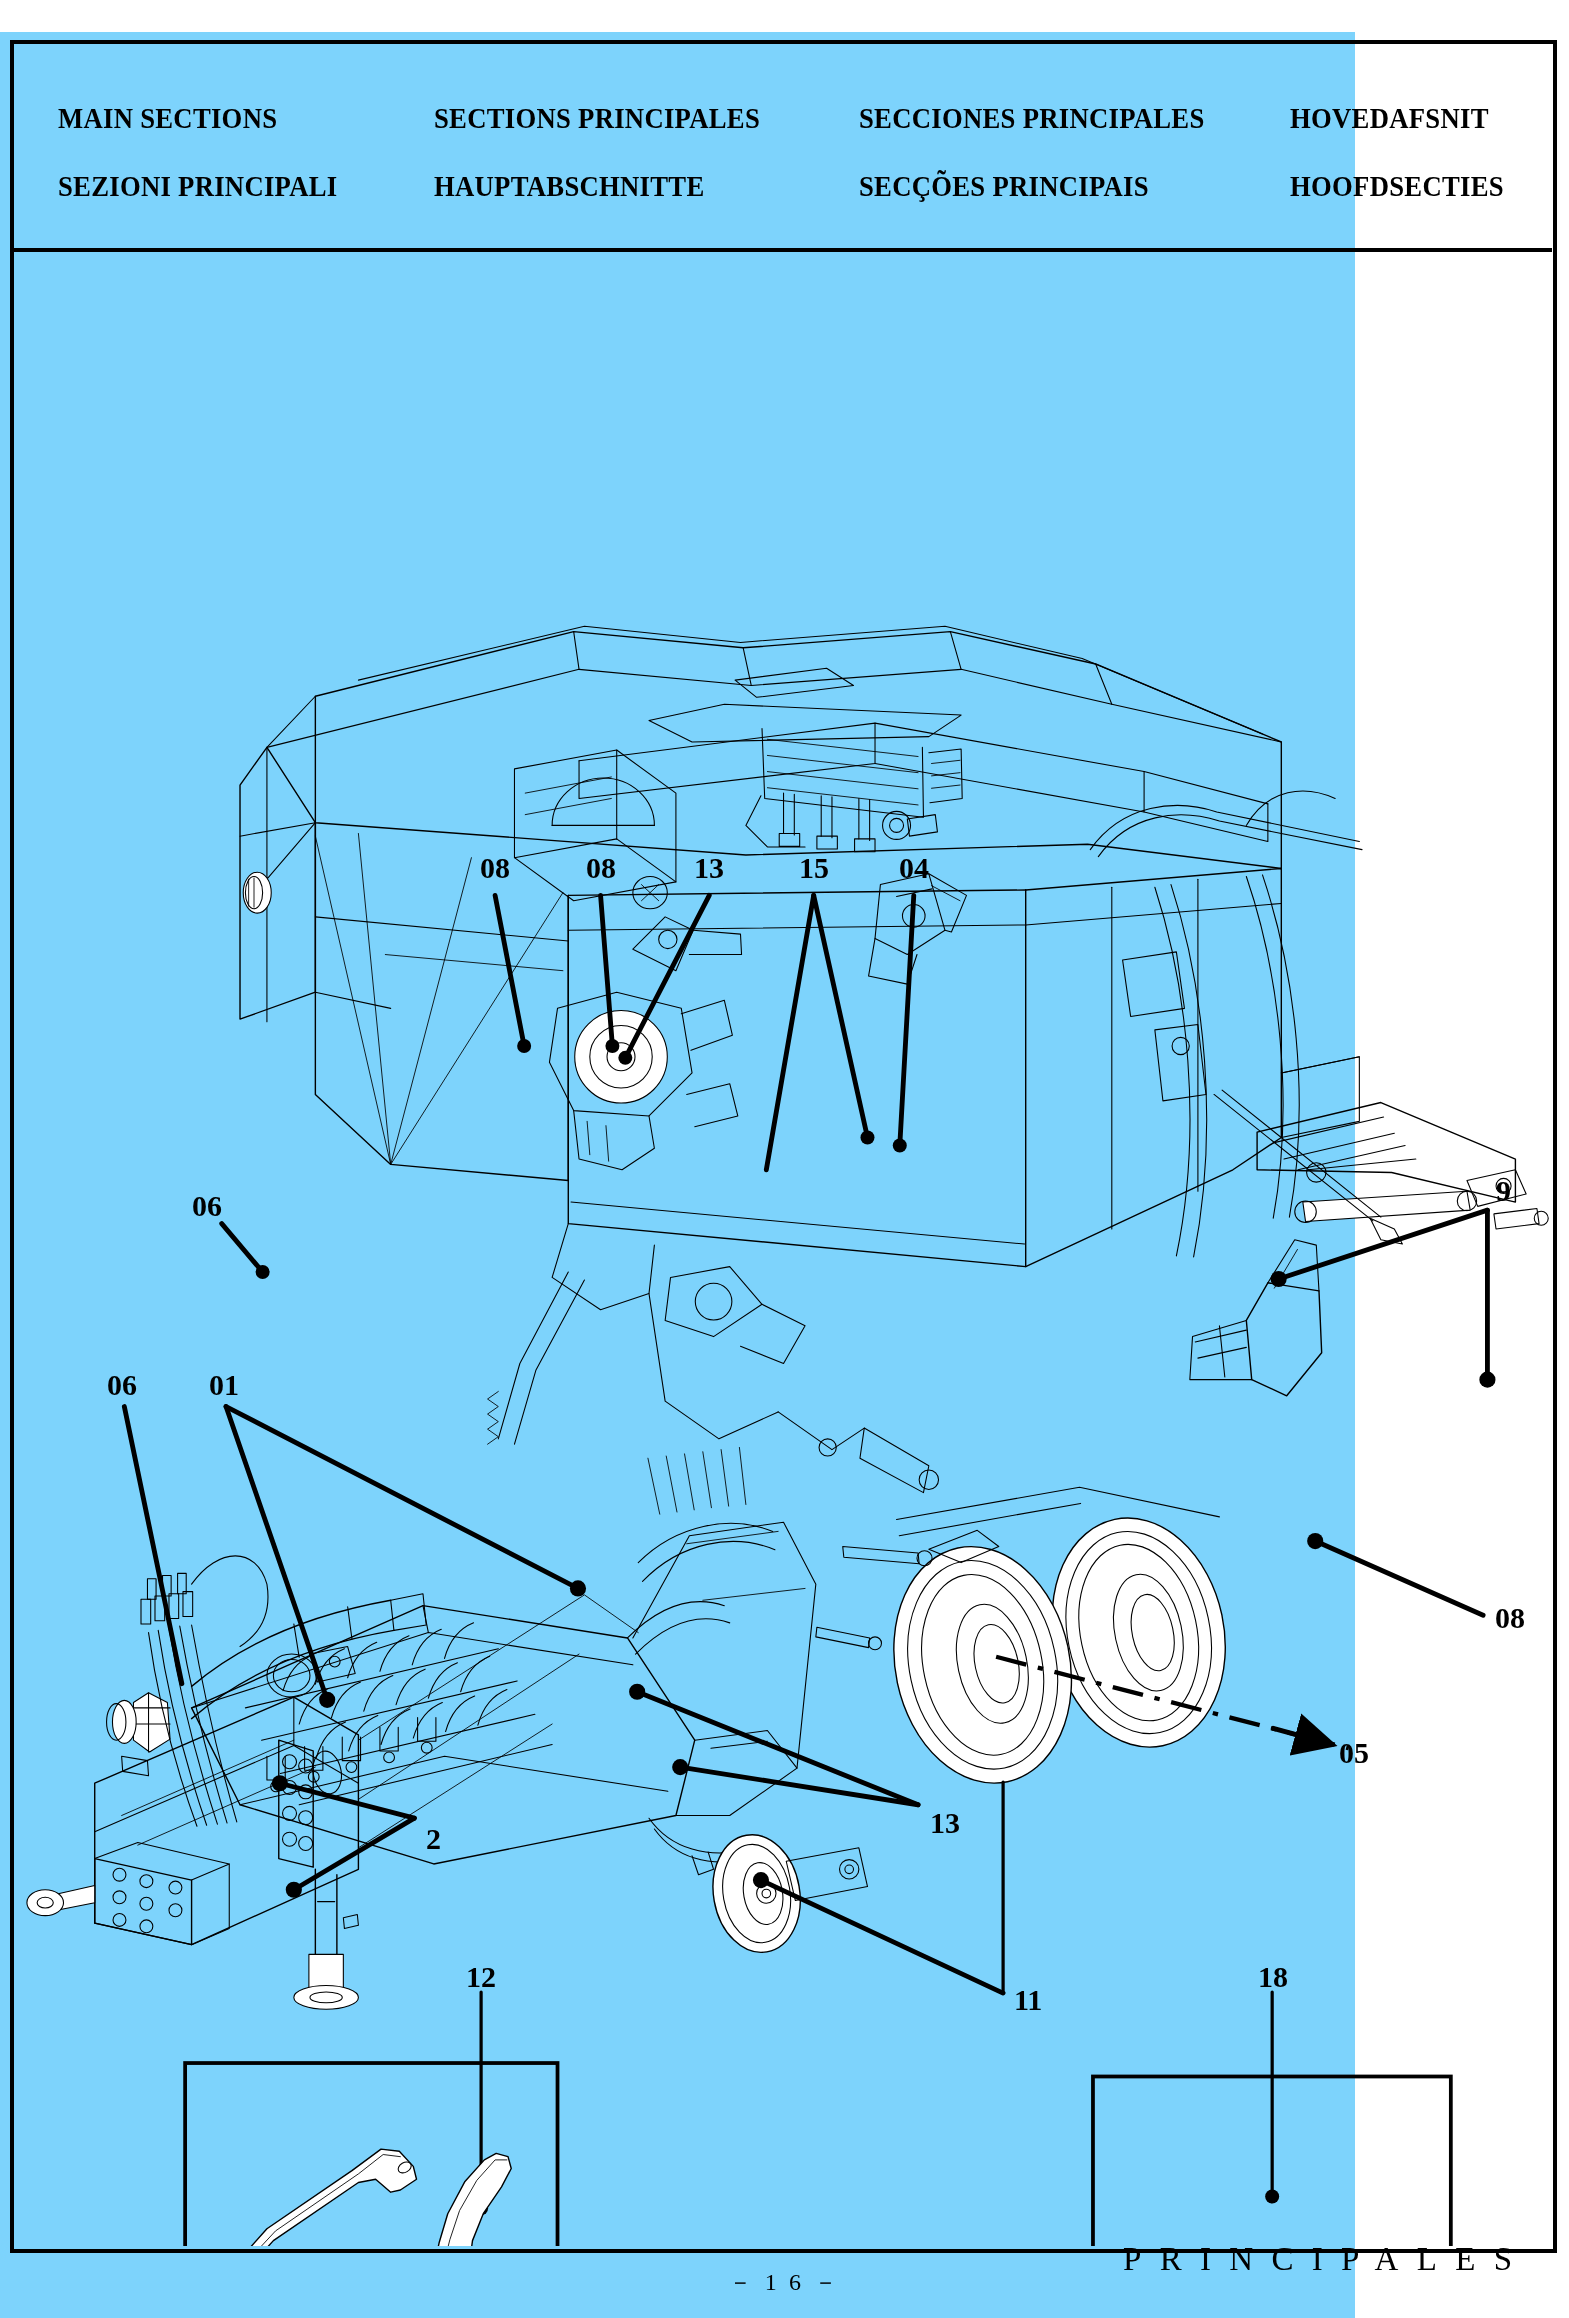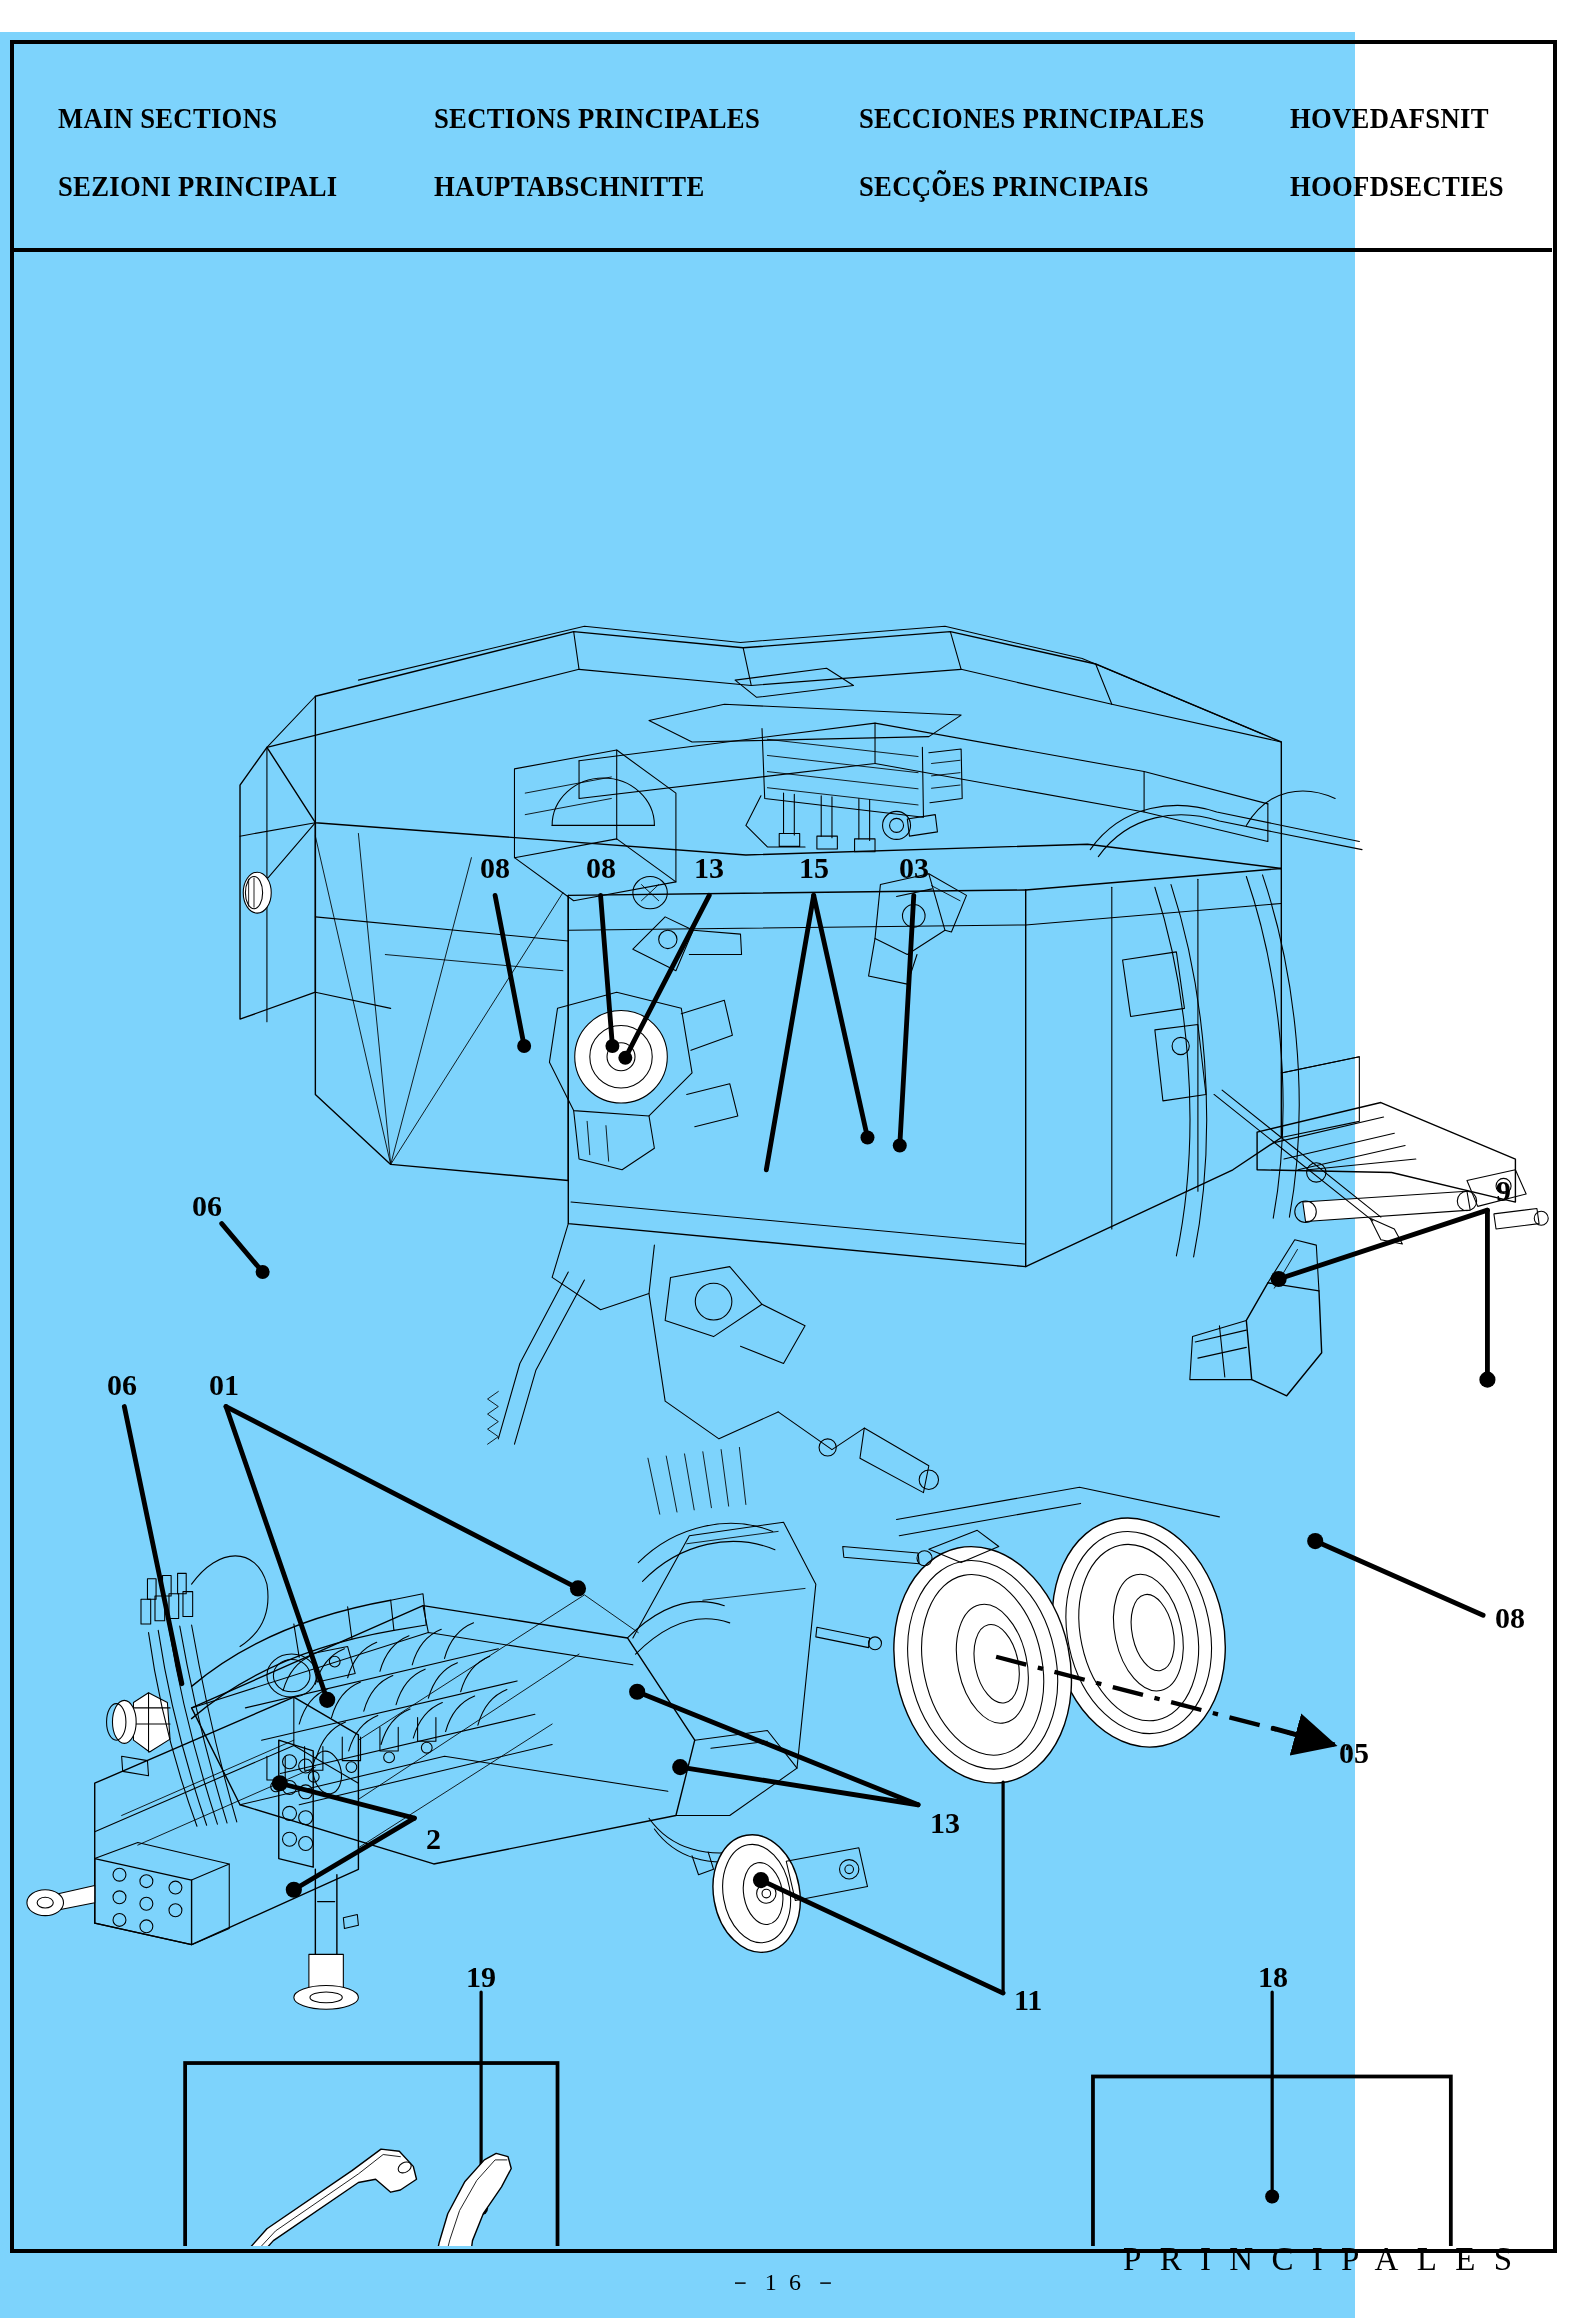--- a/index.html
+++ b/index.html
@@ -564,31 +564,31 @@
       <rect class="boxln" x="2005" y="3385" width="665" height="490" fill="none"></rect>
     </g>
   </svg>
   </div>
 
   <div style="position:absolute;left:14px;top:223px;width:1538px;height:1991px;pointer-events:none;">
     <span class="callout-text" style="position:absolute;left:466px;top:596px;">08</span>
     <span class="callout-text" style="position:absolute;left:572px;top:596px;">08</span>
     <span class="callout-text" style="position:absolute;left:680px;top:596px;">13</span>
     <span class="callout-text" style="position:absolute;left:785px;top:596px;">15</span>
-    <span class="callout-text" style="position:absolute;left:885px;top:596px;">03</span>
+    <span class="callout-text" style="position:absolute;left:885px;top:596px;">04</span>
     <span class="callout-text" style="position:absolute;left:178px;top:934px;">06</span>
     <span class="callout-text" style="position:absolute;left:1482px;top:919px;">9</span>
     <span class="callout-text" style="position:absolute;left:93px;top:1113px;">06</span>
     <span class="callout-text" style="position:absolute;left:195px;top:1113px;">01</span>
     <span class="callout-text" style="position:absolute;left:1481px;top:1346px;">08</span>
     <span class="callout-text" style="position:absolute;left:1325px;top:1481px;">05</span>
     <span class="callout-text" style="position:absolute;left:412px;top:1567px;">2</span>
     <span class="callout-text" style="position:absolute;left:916px;top:1551px;">13</span>
     <span class="callout-text" style="position:absolute;left:1000px;top:1728px;">11</span>
-    <span class="callout-text" style="position:absolute;left:452px;top:1705px;">19</span>
+    <span class="callout-text" style="position:absolute;left:452px;top:1705px;">12</span>
     <span class="callout-text" style="position:absolute;left:1244px;top:1705px;">18</span>
 
     <span class="acc-text" style="position:absolute;left:1109px;top:1986px;white-space:nowrap;">PRINCIPALES</span>
   </div>
 
   <div class="footer">－ 1 6 －</div>
 
 </div>
 
 

